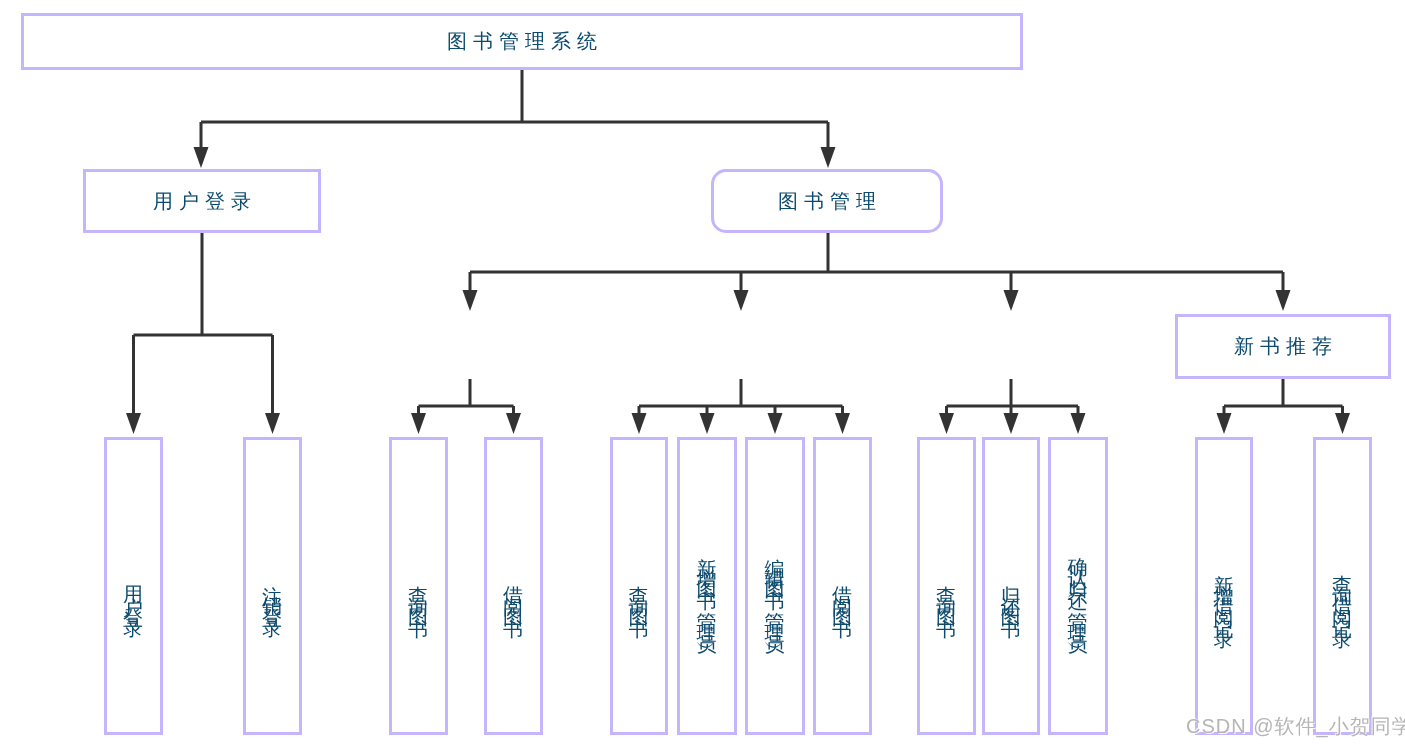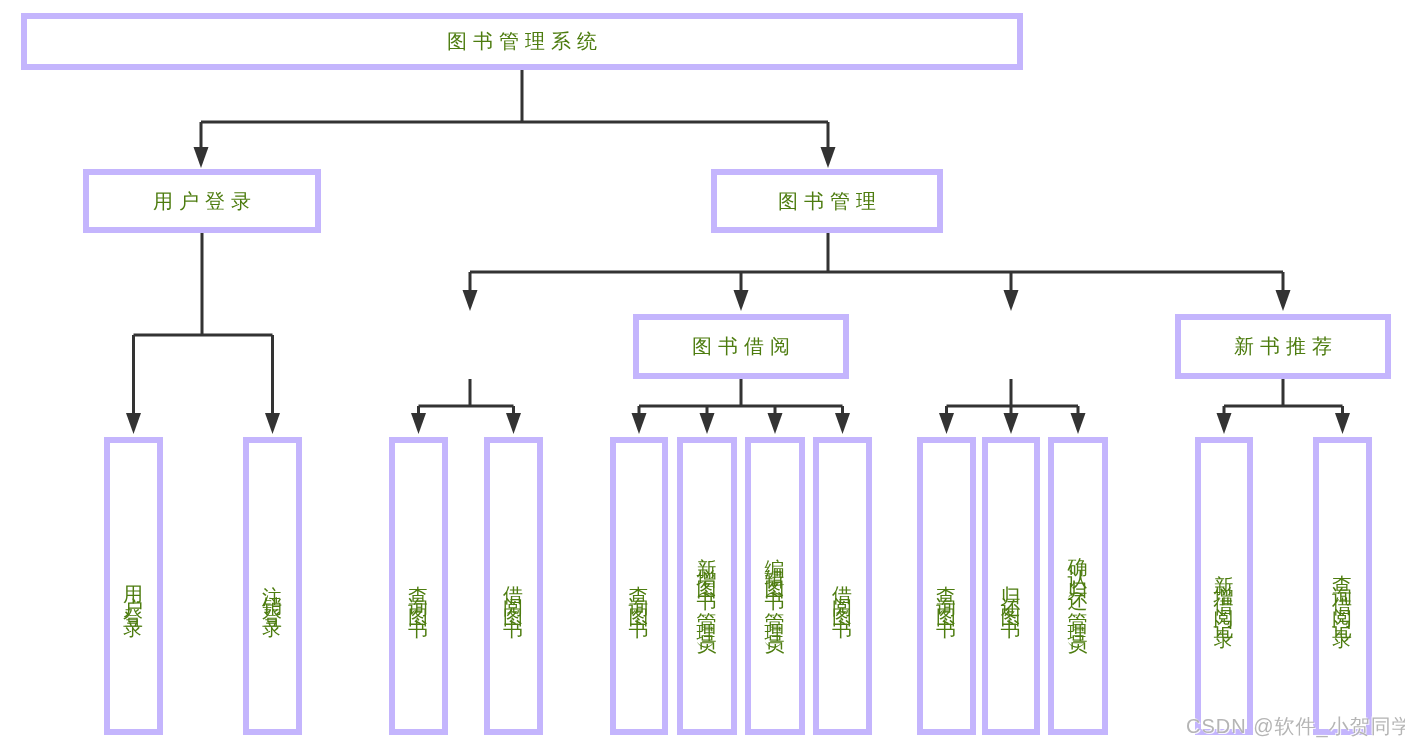--- a/index.html
+++ b/index.html
@@ -17,26 +17,26 @@
   }
   .wires {
     position: absolute;
     left: 0;
     top: 0;
     z-index: 1;
   }
   .node {
     position: absolute;
     box-sizing: border-box;
-    border: 6px solid #c4b5fd;
+    border: 3px solid #c4b5fd;
     background: #ffffff;
     display: flex;
     align-items: center;
     justify-content: center;
-    color: #4d7c0f;
+    color: #0c4a6e;
     font-size: 20px;
     z-index: 2;
   }
   .node.h span {
     letter-spacing: 6px;
     padding-left: 6px;
     white-space: nowrap;
   }
   .node.v span {
     writing-mode: vertical-rl;
@@ -104,27 +104,24 @@
     </g>
   </svg>
 
   <div class="node h" style="left:21px; top:13px; width:1002px; height:57px;">
     <span>图书管理系统</span>
   </div>
 
   <div class="node h" style="left:83px; top:169px; width:238px; height:64px;">
     <span>用户登录</span>
   </div>
-  <div class="node h" style="left:711px; top:169px; width:232px; height:64px;">
+  <div class="node h" style="left:711px; top:169px; width:232px; height:64px;border-radius:15px;">
     <span>图书管理</span>
   </div>
 
-  <div class="node h" style="left:633px; top:314px; width:216px; height:65px;">
-    <span>图书借阅</span>
-  </div>
   <div class="node h" style="left:1175px; top:314px; width:216px; height:65px;">
     <span>新书推荐</span>
   </div>
 
   <div class="node v" style="left:104px; top:437px; width:59px; height:298px;">
     <span>用户登录</span>
   </div>
   <div class="node v" style="left:243px; top:437px; width:59px; height:298px;">
     <span>注销登录</span>
   </div>

